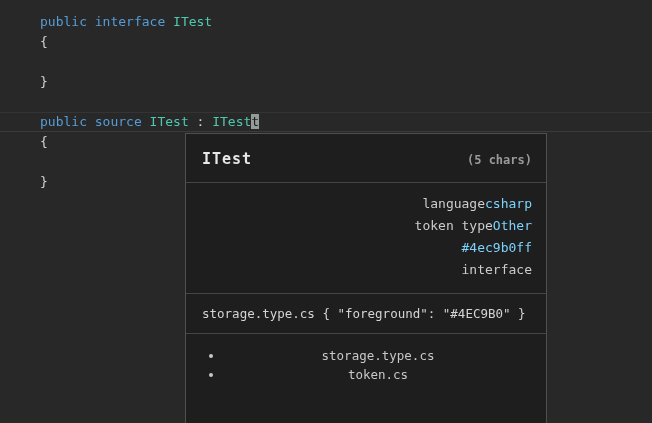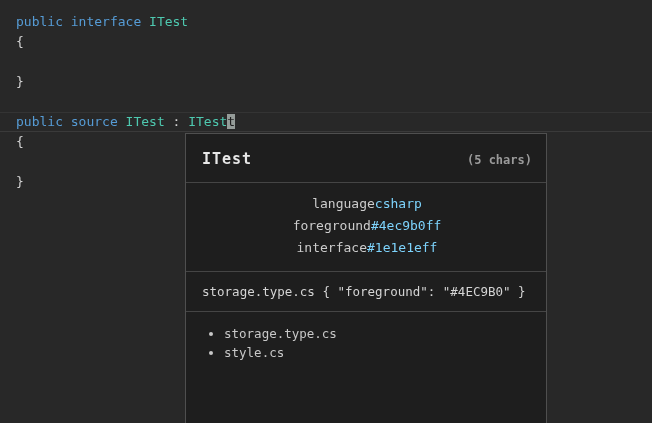--- a/index.html
+++ b/index.html
@@ -5,21 +5,21 @@
   * { margin: 0; padding: 0; box-sizing: border-box; }
   html, body { width: 652px; height: 423px; overflow: hidden; }
   body {
     background: #282828;
     font-family: "DejaVu Sans Mono", "Liberation Mono", monospace;
   }
   .screen { position: relative; width: 652px; height: 423px; overflow: hidden; }
 
   
   .code-area {
-    position: absolute; left: 16px; top: 12px; right: 0;
+    position: absolute; left: 40px; top: 12px; right: 0;
     font-size: 13px; line-height: 20px;
   }
   .code-line { height: 20px; white-space: pre; }
   .tok-kw    { color: #569cd6; }
   .tok-type  { color: #4ec9b0; }
   .tok-plain { color: #d4d4d4; }
   .cursor-block { background: #949b98; color: #1e1e1e; }
   .current-line-highlight {
     position: absolute; left: 0; right: 0; top: 112px; height: 20px;
     border-top: 1px solid #343434; border-bottom: 1px solid #3a3a3a;
@@ -38,30 +38,30 @@
     padding: 16px 14px 14px 16px;
     border-bottom: 1px solid #454545;
   }
   .popup-title { font-size: 15px; font-weight: bold; color: #e8e8e8; letter-spacing: 1px; }
   .popup-charcount { font-size: 12px; color: #9a9a9a; font-weight: bold; }
   .popup-rows {
     padding: 10px 14px 12px 16px;
     border-bottom: 1px solid #454545;
     font-size: 13px;
   }
-  .prop-row { display: flex; justify-content: center; line-height: 22px; }
+  .prop-row { display: flex; justify-content: flex-end; line-height: 22px; }
   .prop-label { color: #cccccc; }
   .prop-value { color: #7dd3fc; }
   .popup-rule {
     padding: 12px 10px 12px 16px;
     border-bottom: 1px solid #454545;
     font-size: 12.5px; color: #d4d4d4; white-space: pre; overflow: hidden;
   }
   .popup-scopes { padding: 12px 14px 12px 24px; font-size: 12.5px; }
-  .popup-scopes ul { list-style: disc; margin-left: 14px; color: #c8c8c8; }
+  .popup-scopes ul { list-style: disc; margin-left: 14px; color: #c8c8c8; text-align: center; }
   .popup-scopes li { line-height: 19px; }
 </style>
 </head>
 <body>
 
 <div class="screen">
 
   <div class="current-line-highlight"></div>
 
   <div class="code-area">
@@ -81,32 +81,34 @@
       <span class="popup-title">ITest</span>
       <span class="popup-charcount">(5 chars)</span>
     </div>
 
     <div class="popup-rows">
       <div class="prop-row">
         <span class="prop-label">language</span>
         <span class="prop-value">csharp</span>
       </div>
       <div class="prop-row">
-        <span class="prop-label">foreground</span>
+        <span class="prop-label">token type</span>
+        <span class="prop-value">Other</span>
+      </div>
+      <div class="prop-row">
         <span class="prop-value">#4ec9b0ff</span>
       </div>
       <div class="prop-row">
         <span class="prop-label">interface</span>
-        <span class="prop-value">#1e1e1eff</span>
       </div>
     </div>
 
     <div class="popup-rule">storage.type.cs { "foreground": "#4EC9B0" }</div>
 
     <div class="popup-scopes">
       <ul>
         <li>storage.type.cs</li>
-        <li>style.cs</li>
+        <li>token.cs</li>
       </ul>
     </div>
   </div>
 
 </div>
 
 </body></html>

